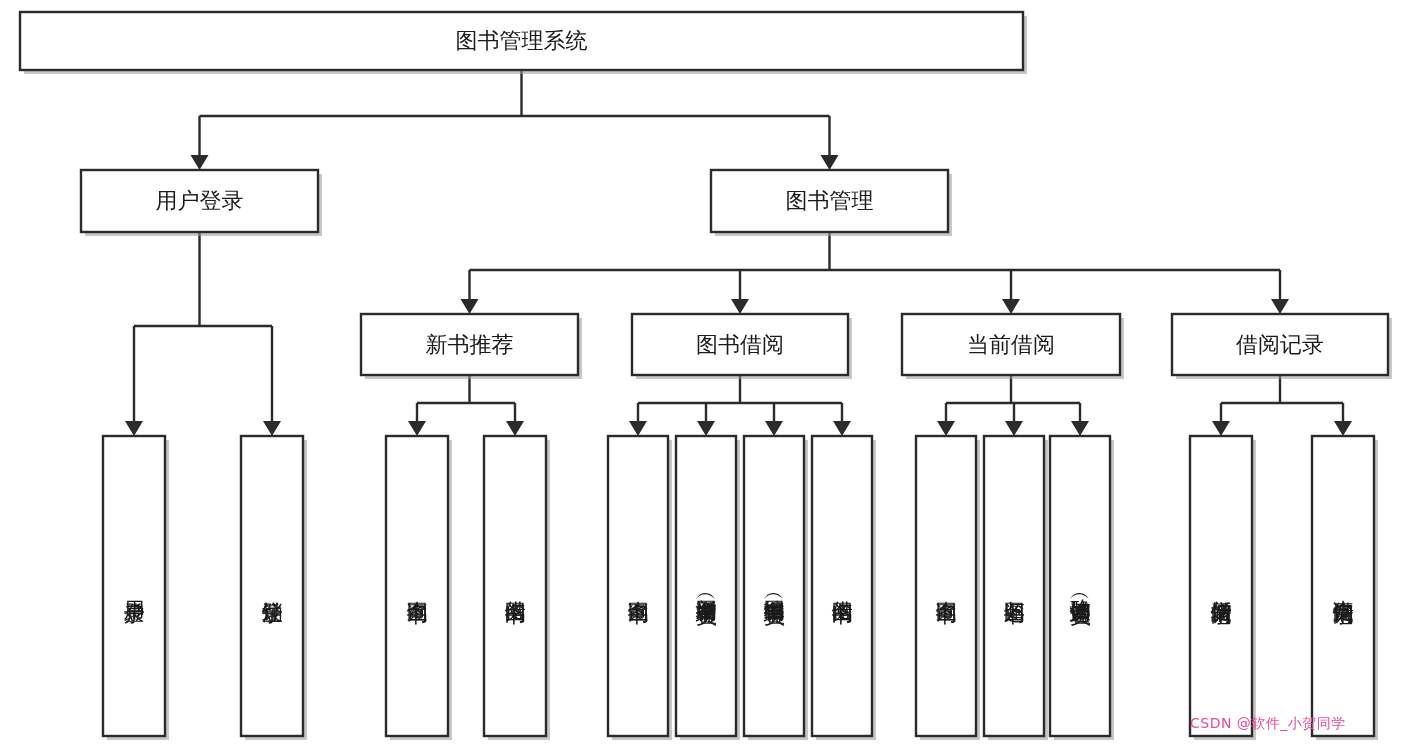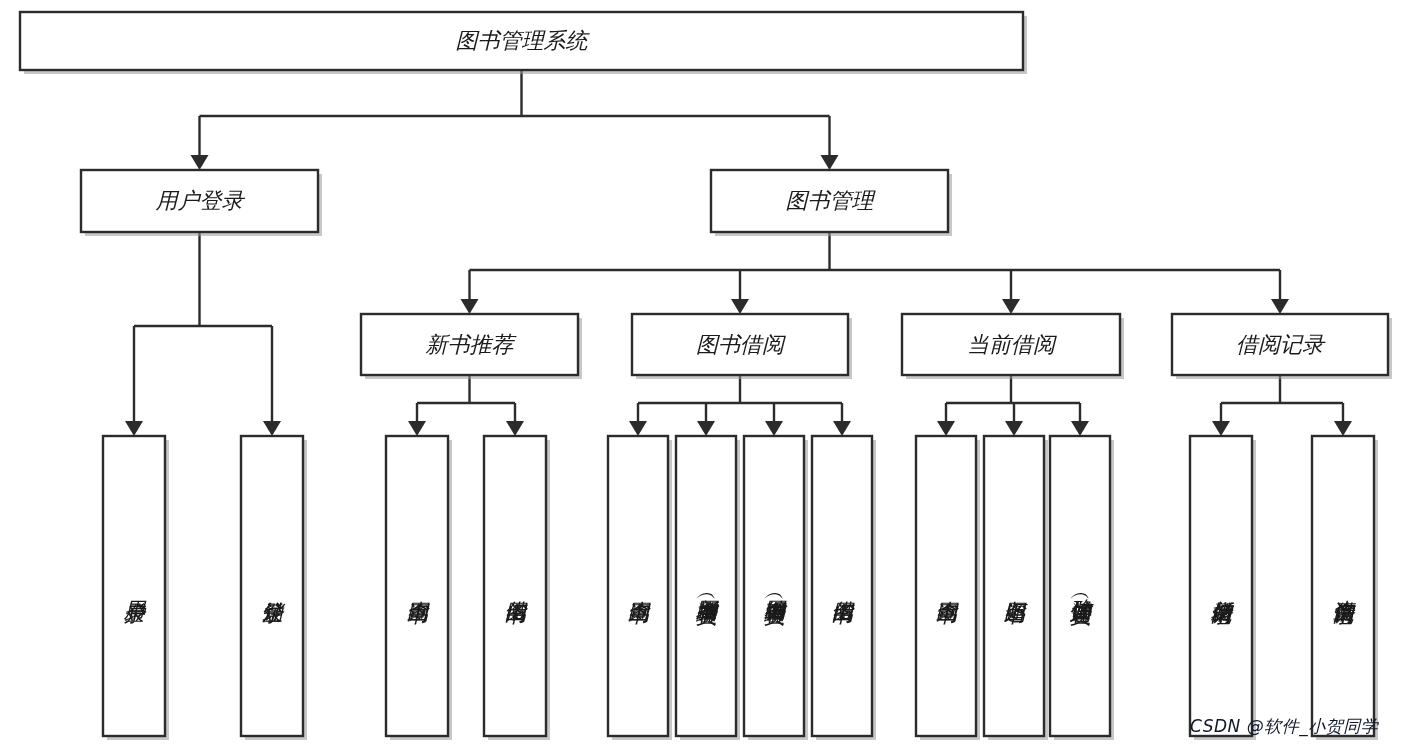--- a/index.html
+++ b/index.html
@@ -10,21 +10,20 @@
   }
   body {
     font-family: "DejaVu Sans", "Liberation Sans", sans-serif;
   }
   #diagram-root {
     position: relative;
     width: 1405px;
     height: 747px;
     background: #ffffff;
     overflow: hidden;
-    font-style: italic;
   }
   svg#flow-svg {
     position: absolute;
     left: 0;
     top: 0;
     width: 1405px;
     height: 747px;
     display: block;
   }
   .node-rect {
@@ -63,22 +62,22 @@
     letter-spacing: 1px;
     white-space: nowrap;
     display: flex;
     align-items: center;
     justify-content: center;
     pointer-events: none;
   }
   .watermark {
     position: absolute;
     font-family: "DejaVu Sans", "Liberation Sans", sans-serif;
-    font-size: 17px;
-    color: #0f172a;
+    font-size: 14px;
+    color: #ec4899;
     white-space: nowrap;
     letter-spacing: 0.5px;
   }
 </style>
 </head>
 <body>
 
 <div id="diagram-root">
 
   <svg id="flow-svg" viewBox="0 0 1405 747" xmlns="http://www.w3.org/2000/svg">

